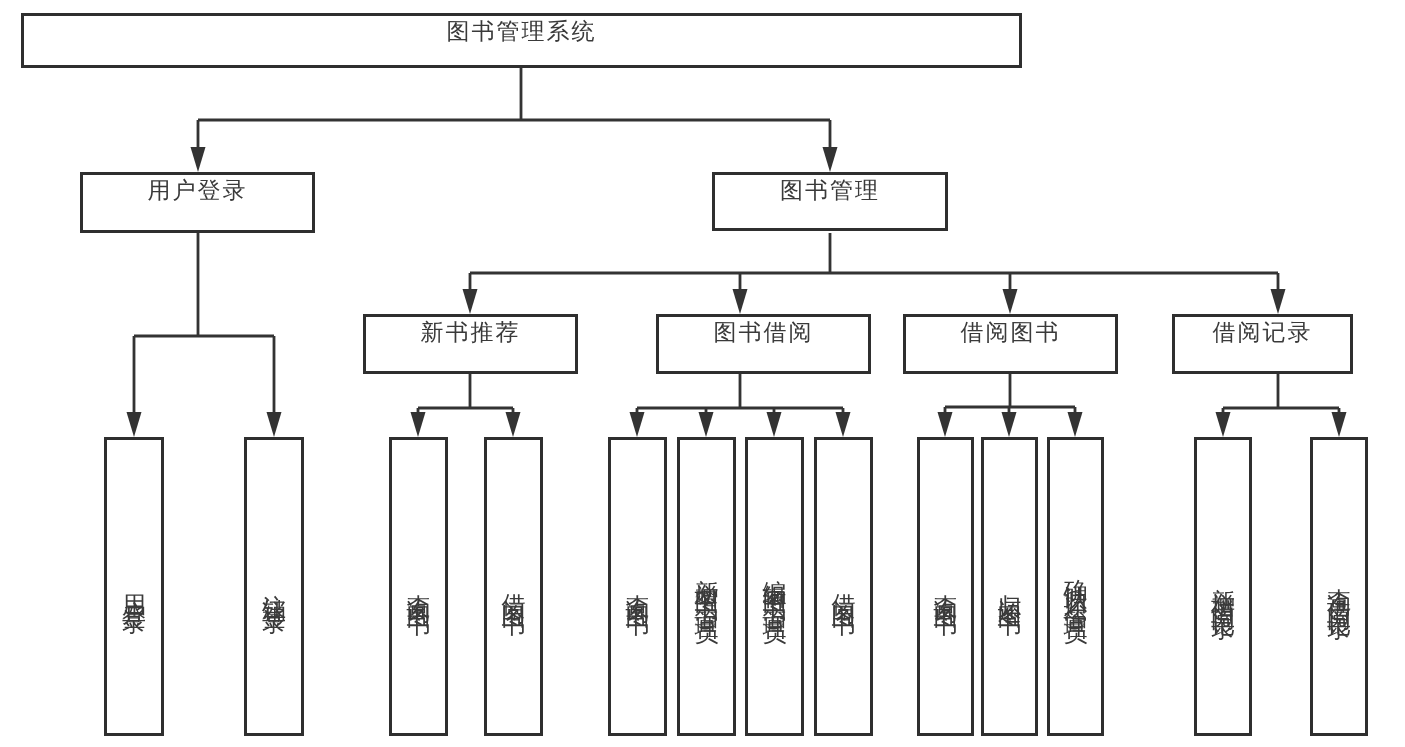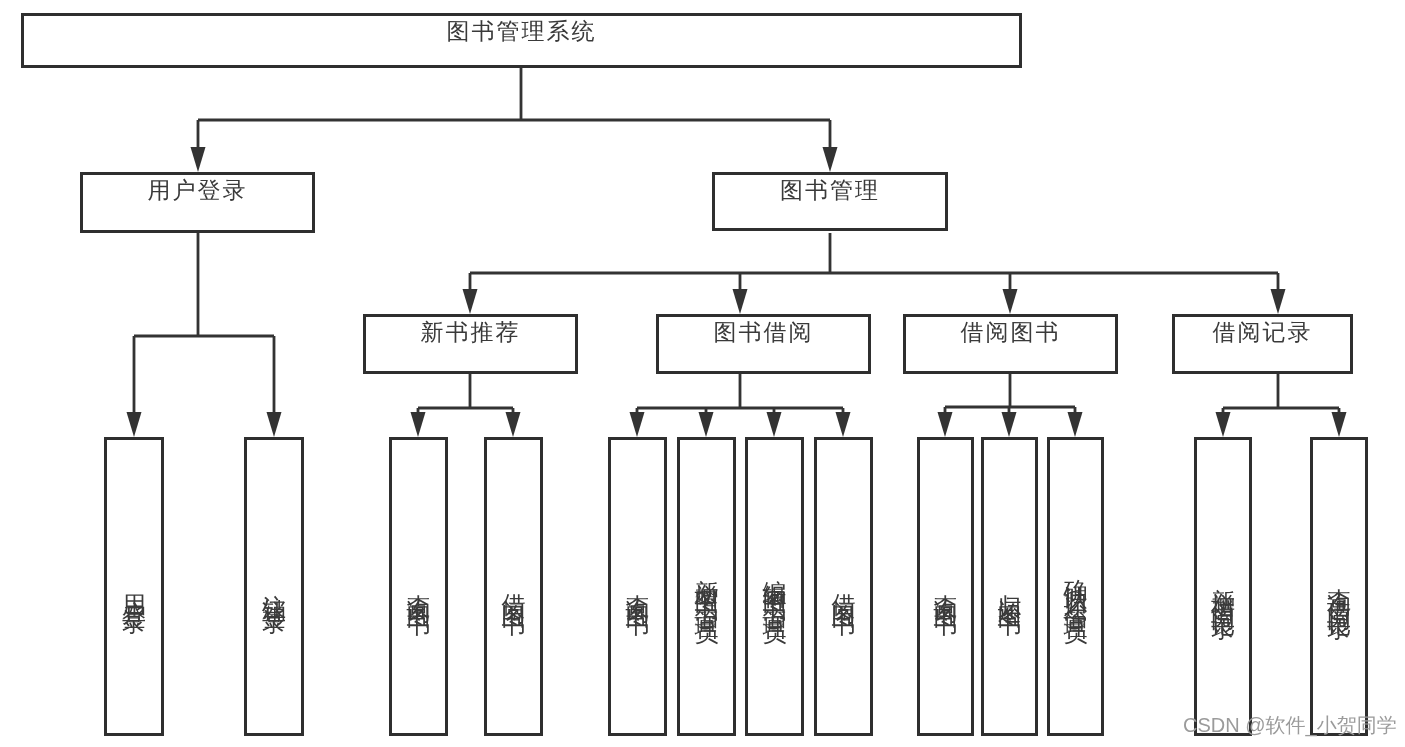--- a/index.html
+++ b/index.html
@@ -173,15 +173,14 @@
     <span class="vlbl">确认归还（管理员）</span>
   </div>
 
   <div class="vbox" style="left:1194px;width:58px">
     <span class="vlbl">新增借阅记录</span>
   </div>
   <div class="vbox" style="left:1310px;width:58px">
     <span class="vlbl">查询借阅记录</span>
   </div>
 
-  <div class="watermark">CSDN @软件_小贺同学</div>
 
 </div>
 
 </body></html>

